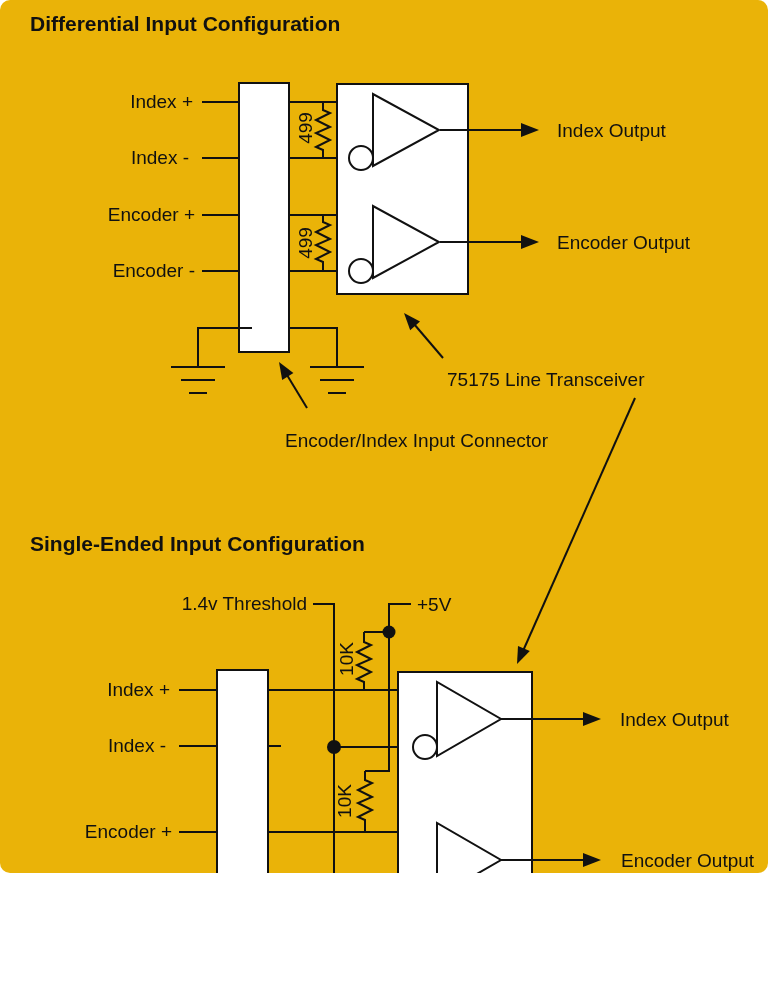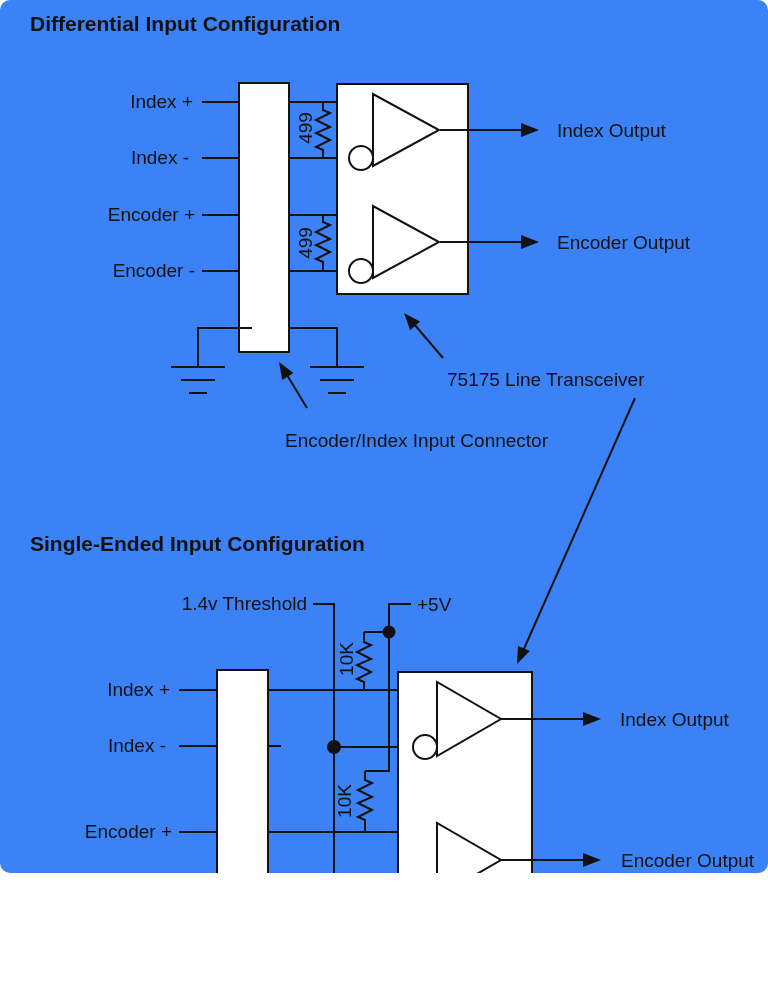--- a/index.html
+++ b/index.html
@@ -1,20 +1,20 @@
 <!DOCTYPE html>
 <html><head>
 <meta charset="utf-8">
 <style>
   html, body { margin: 0; padding: 0; background: #ffffff; }
   .page {
     position: relative;
     width: 768px;
     height: 873px;
-    background: #3b82f6;
+    background: #eab308;
     overflow: hidden;
     font-family: "Liberation Sans", sans-serif;
     border-radius: 10px;
   }
   svg.schematic { position: absolute; inset: 0; }
   svg .wire   { stroke: #111111; stroke-width: 2; fill: none; }
   svg .shape  { stroke: #111111; stroke-width: 2; fill: #ffffff; }
   svg .solid  { fill: #111111; stroke: none; }
   svg text    { font-family: "Liberation Sans", sans-serif; font-size: 19px; fill: #111111; }
   svg text.title { font-size: 21px; font-weight: bold; }

